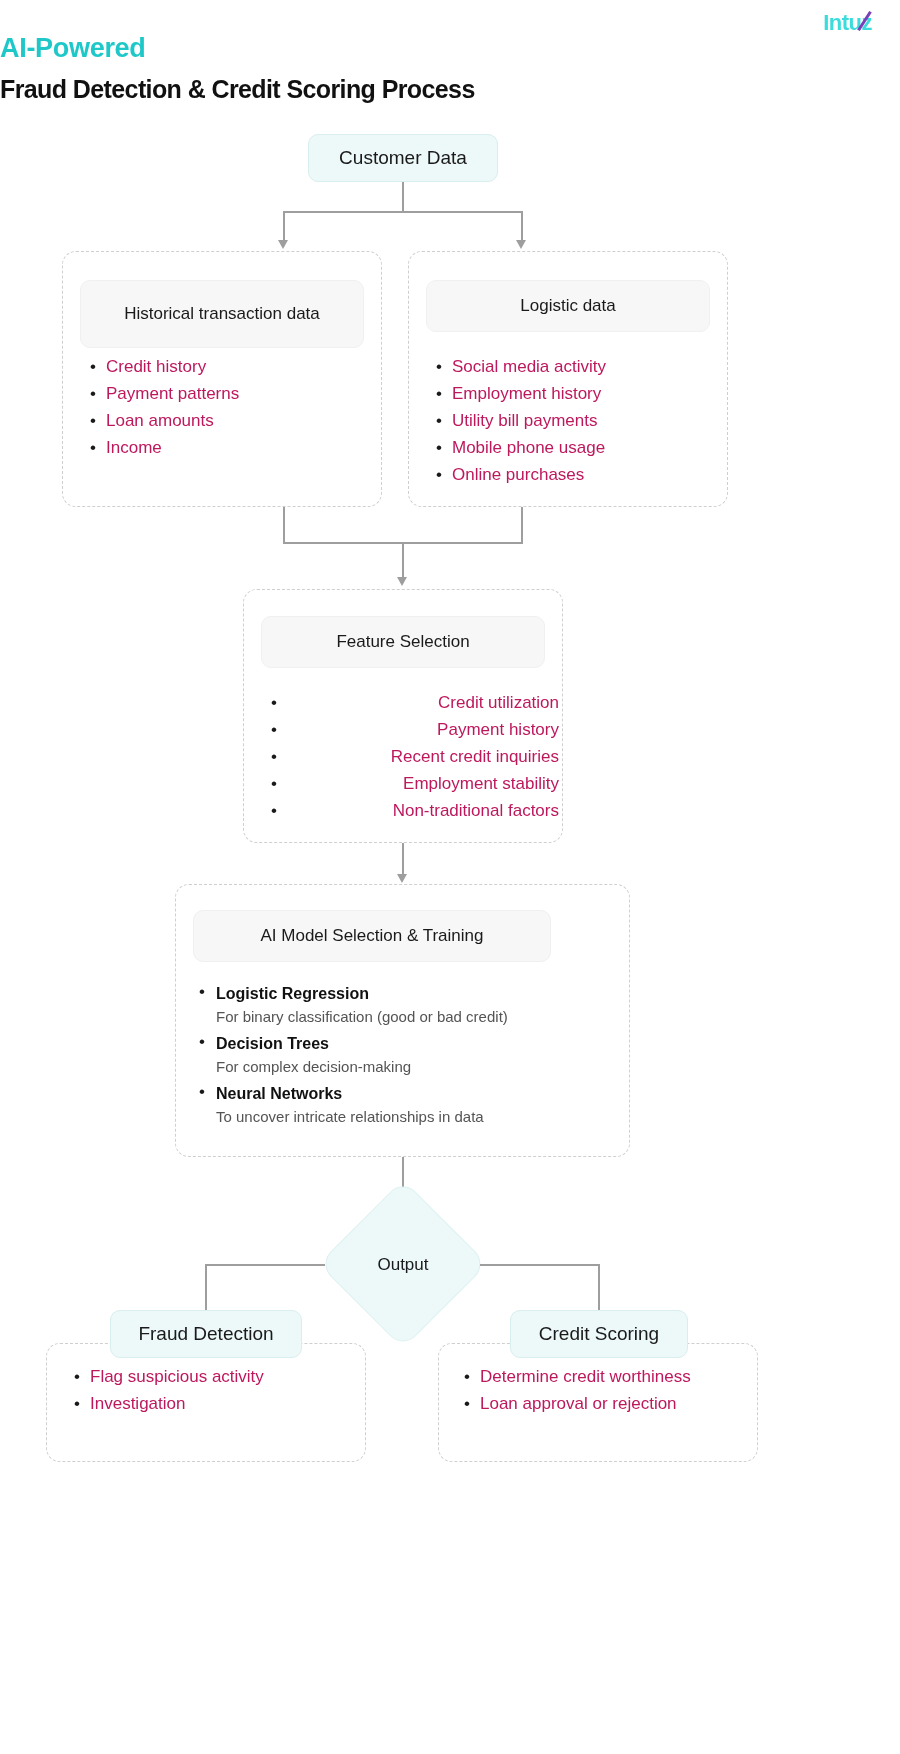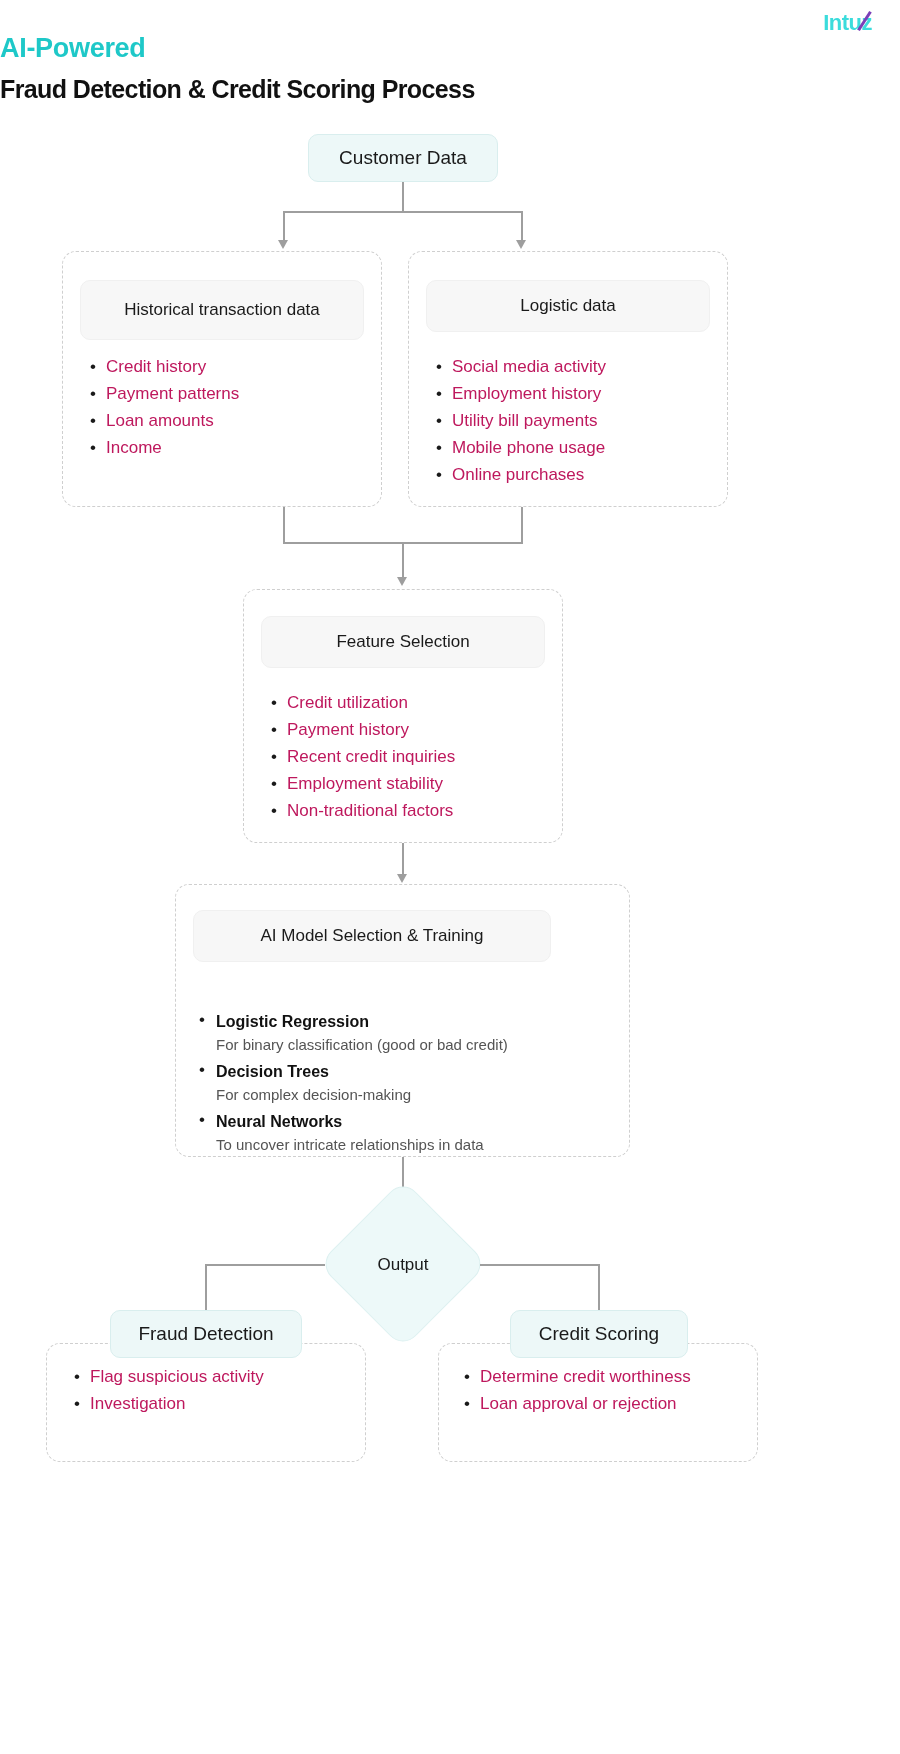--- a/index.html
+++ b/index.html
@@ -111,21 +111,20 @@
     position: absolute;
     left: 2px;
     top: 0;
     font-size: 17px;
     color: #1a1a1a;
   }
 
   ul.mlist {
     position: absolute;
     list-style: none;
-    margin-top: 28px;
   }
   ul.mlist li {
     position: relative;
     padding-left: 20px;
     margin-bottom: 3px;
   }
   ul.mlist li::before {
     content: "•";
     position: absolute;
     left: 3px;
@@ -199,21 +198,21 @@
 </div>
 
 <div class="ln lnv" style="left:402px; top:182px; height:30px;"></div>
 <div class="ln lnh" style="left:283px; top:211px; width:240px;"></div>
 <div class="ln lnv" style="left:283px; top:211px; height:30px;"></div>
 <div class="ln lnv" style="left:521px; top:211px; height:30px;"></div>
 <div class="arw" style="left:278px; top:240px;"></div>
 <div class="arw" style="left:516px; top:240px;"></div>
 
 <div class="dashbox" style="left:62px; top:251px; width:320px; height:256px;"></div>
-<div class="boxhead" style="left:80px; top:280px; width:284px; height:60px;text-align:center;">
+<div class="boxhead" style="left:80px; top:280px; width:284px; height:68px;text-align:center;">
   <span>Historical transaction data</span>
 </div>
 <ul class="blist" style="left:88px; top:353px; width:290px;">
   <li>Credit history</li>
   <li>Payment patterns</li>
   <li>Loan amounts</li>
   <li>Income</li>
 </ul>
 
 <div class="dashbox" style="left:408px; top:251px; width:320px; height:256px;"></div>
@@ -231,21 +230,21 @@
 <div class="ln lnv" style="left:283px; top:507px; height:36px;"></div>
 <div class="ln lnv" style="left:521px; top:507px; height:36px;"></div>
 <div class="ln lnh" style="left:283px; top:542px; width:240px;"></div>
 <div class="ln lnv" style="left:402px; top:542px; height:36px;"></div>
 <div class="arw" style="left:397px; top:577px;"></div>
 
 <div class="dashbox" style="left:243px; top:589px; width:320px; height:254px;"></div>
 <div class="boxhead" style="left:261px; top:616px; width:284px; height:52px;">
   <span>Feature Selection</span>
 </div>
-<ul class="blist" style="left:269px; top:689px; width:290px;">
+<ul class="blist" style="left:269px; top:689px; width:290px;text-align:right;">
   <li>Credit utilization</li>
   <li>Payment history</li>
   <li>Recent credit inquiries</li>
   <li>Employment stability</li>
   <li>Non-traditional factors</li>
 </ul>
 
 <div class="ln lnv" style="left:402px; top:843px; height:36px;"></div>
 <div class="arw" style="left:397px; top:874px;"></div>
 

